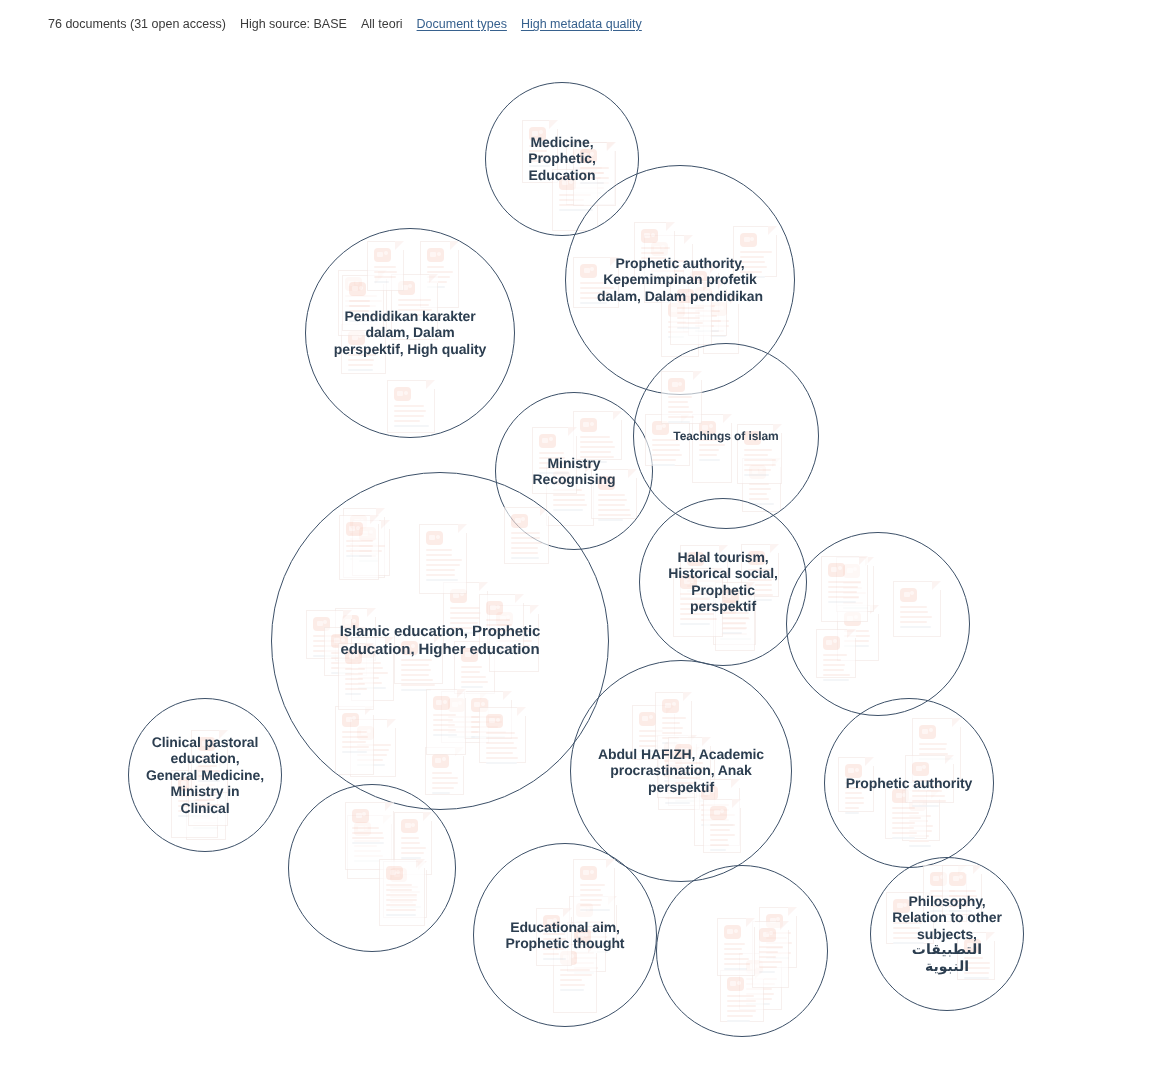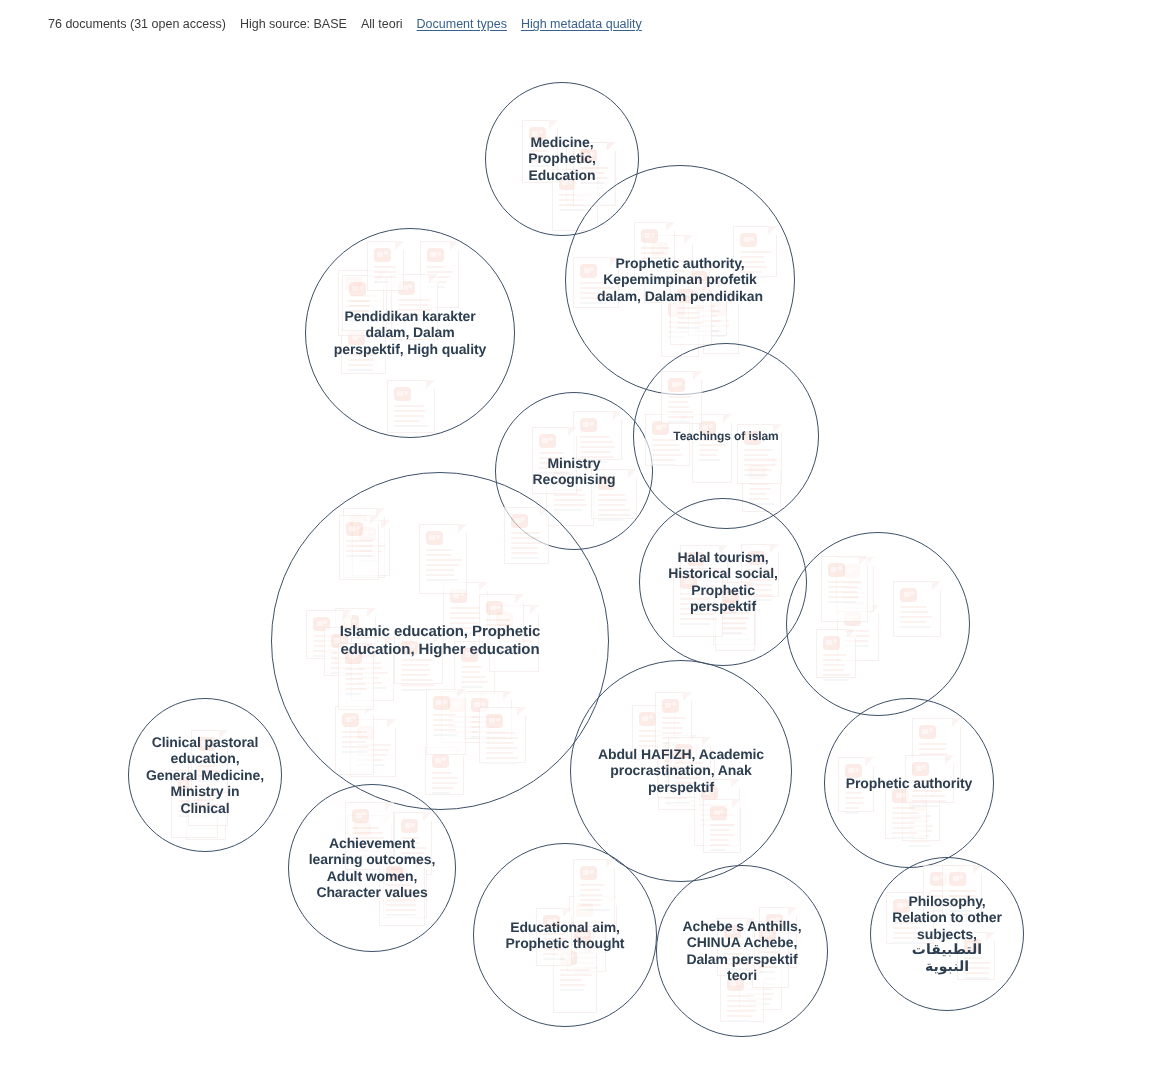--- a/index.html
+++ b/index.html
@@ -856,21 +856,20 @@
             <div class="thumb"></div>
             <div class="ln" style="top: 24px; width: 26px;"></div>
             <div class="ln" style="top: 29px; width: 26px;"></div>
             <div class="ln" style="top: 34px; width: 31px;"></div>
             <div class="ln" style="top: 39px; width: 31px;"></div>
             <div class="ln" style="top: 44px; width: 30px;"></div>
             <div class="ln" style="top: 49px; width: 30px;"></div>
             <div class="ln ln2" style="top: 54px; width: 30px;"></div>
           </div>
         </div>
-        <div class="label" style="font-size: 14px;">Achievement learning outcomes, Adult women, Character values</div>
       </div>
       <div class="bubble" style="left: 473px; top: 781px; width: 184px; height: 184px;">
         <div class="cards">
           <div class="doc" style="left: 95.4658px; top: 52.1264px; width: 48px; height: 51px;">
             <div class="thumb"></div>
             <div class="ln" style="top: 24px; width: 29px;"></div>
             <div class="ln" style="top: 29px; width: 31px;"></div>
             <div class="ln" style="top: 34px; width: 28px;"></div>
             <div class="ln" style="top: 39px; width: 31px;"></div>
             <div class="ln" style="top: 44px; width: 26px;"></div>
@@ -956,21 +955,20 @@
           <div class="doc" style="left: 59.7066px; top: 52.2548px; width: 38px; height: 58px;">
             <div class="thumb"></div>
             <div class="ln" style="top: 24px; width: 21px;"></div>
             <div class="ln" style="top: 29px; width: 18px;"></div>
             <div class="ln" style="top: 34px; width: 19px;"></div>
             <div class="ln" style="top: 39px; width: 25px;"></div>
             <div class="ln" style="top: 44px; width: 26px;"></div>
             <div class="ln ln2" style="top: 49px; width: 23px;"></div>
           </div>
         </div>
-        <div class="label" style="font-size: 14px;">Achebe s Anthills, CHINUA Achebe, Dalam perspektif teori</div>
       </div>
       <div class="bubble" style="left: 870px; top: 795px; width: 154px; height: 154px;">
         <div class="cards">
           <div class="doc" style="left: 15.4749px; top: 34.1219px; width: 48px; height: 52px;">
             <div class="thumb"></div>
             <div class="ln" style="top: 24px; width: 29px;"></div>
             <div class="ln" style="top: 29px; width: 29px;"></div>
             <div class="ln" style="top: 34px; width: 27px;"></div>
             <div class="ln" style="top: 39px; width: 31px;"></div>
             <div class="ln" style="top: 44px; width: 36px;"></div>

